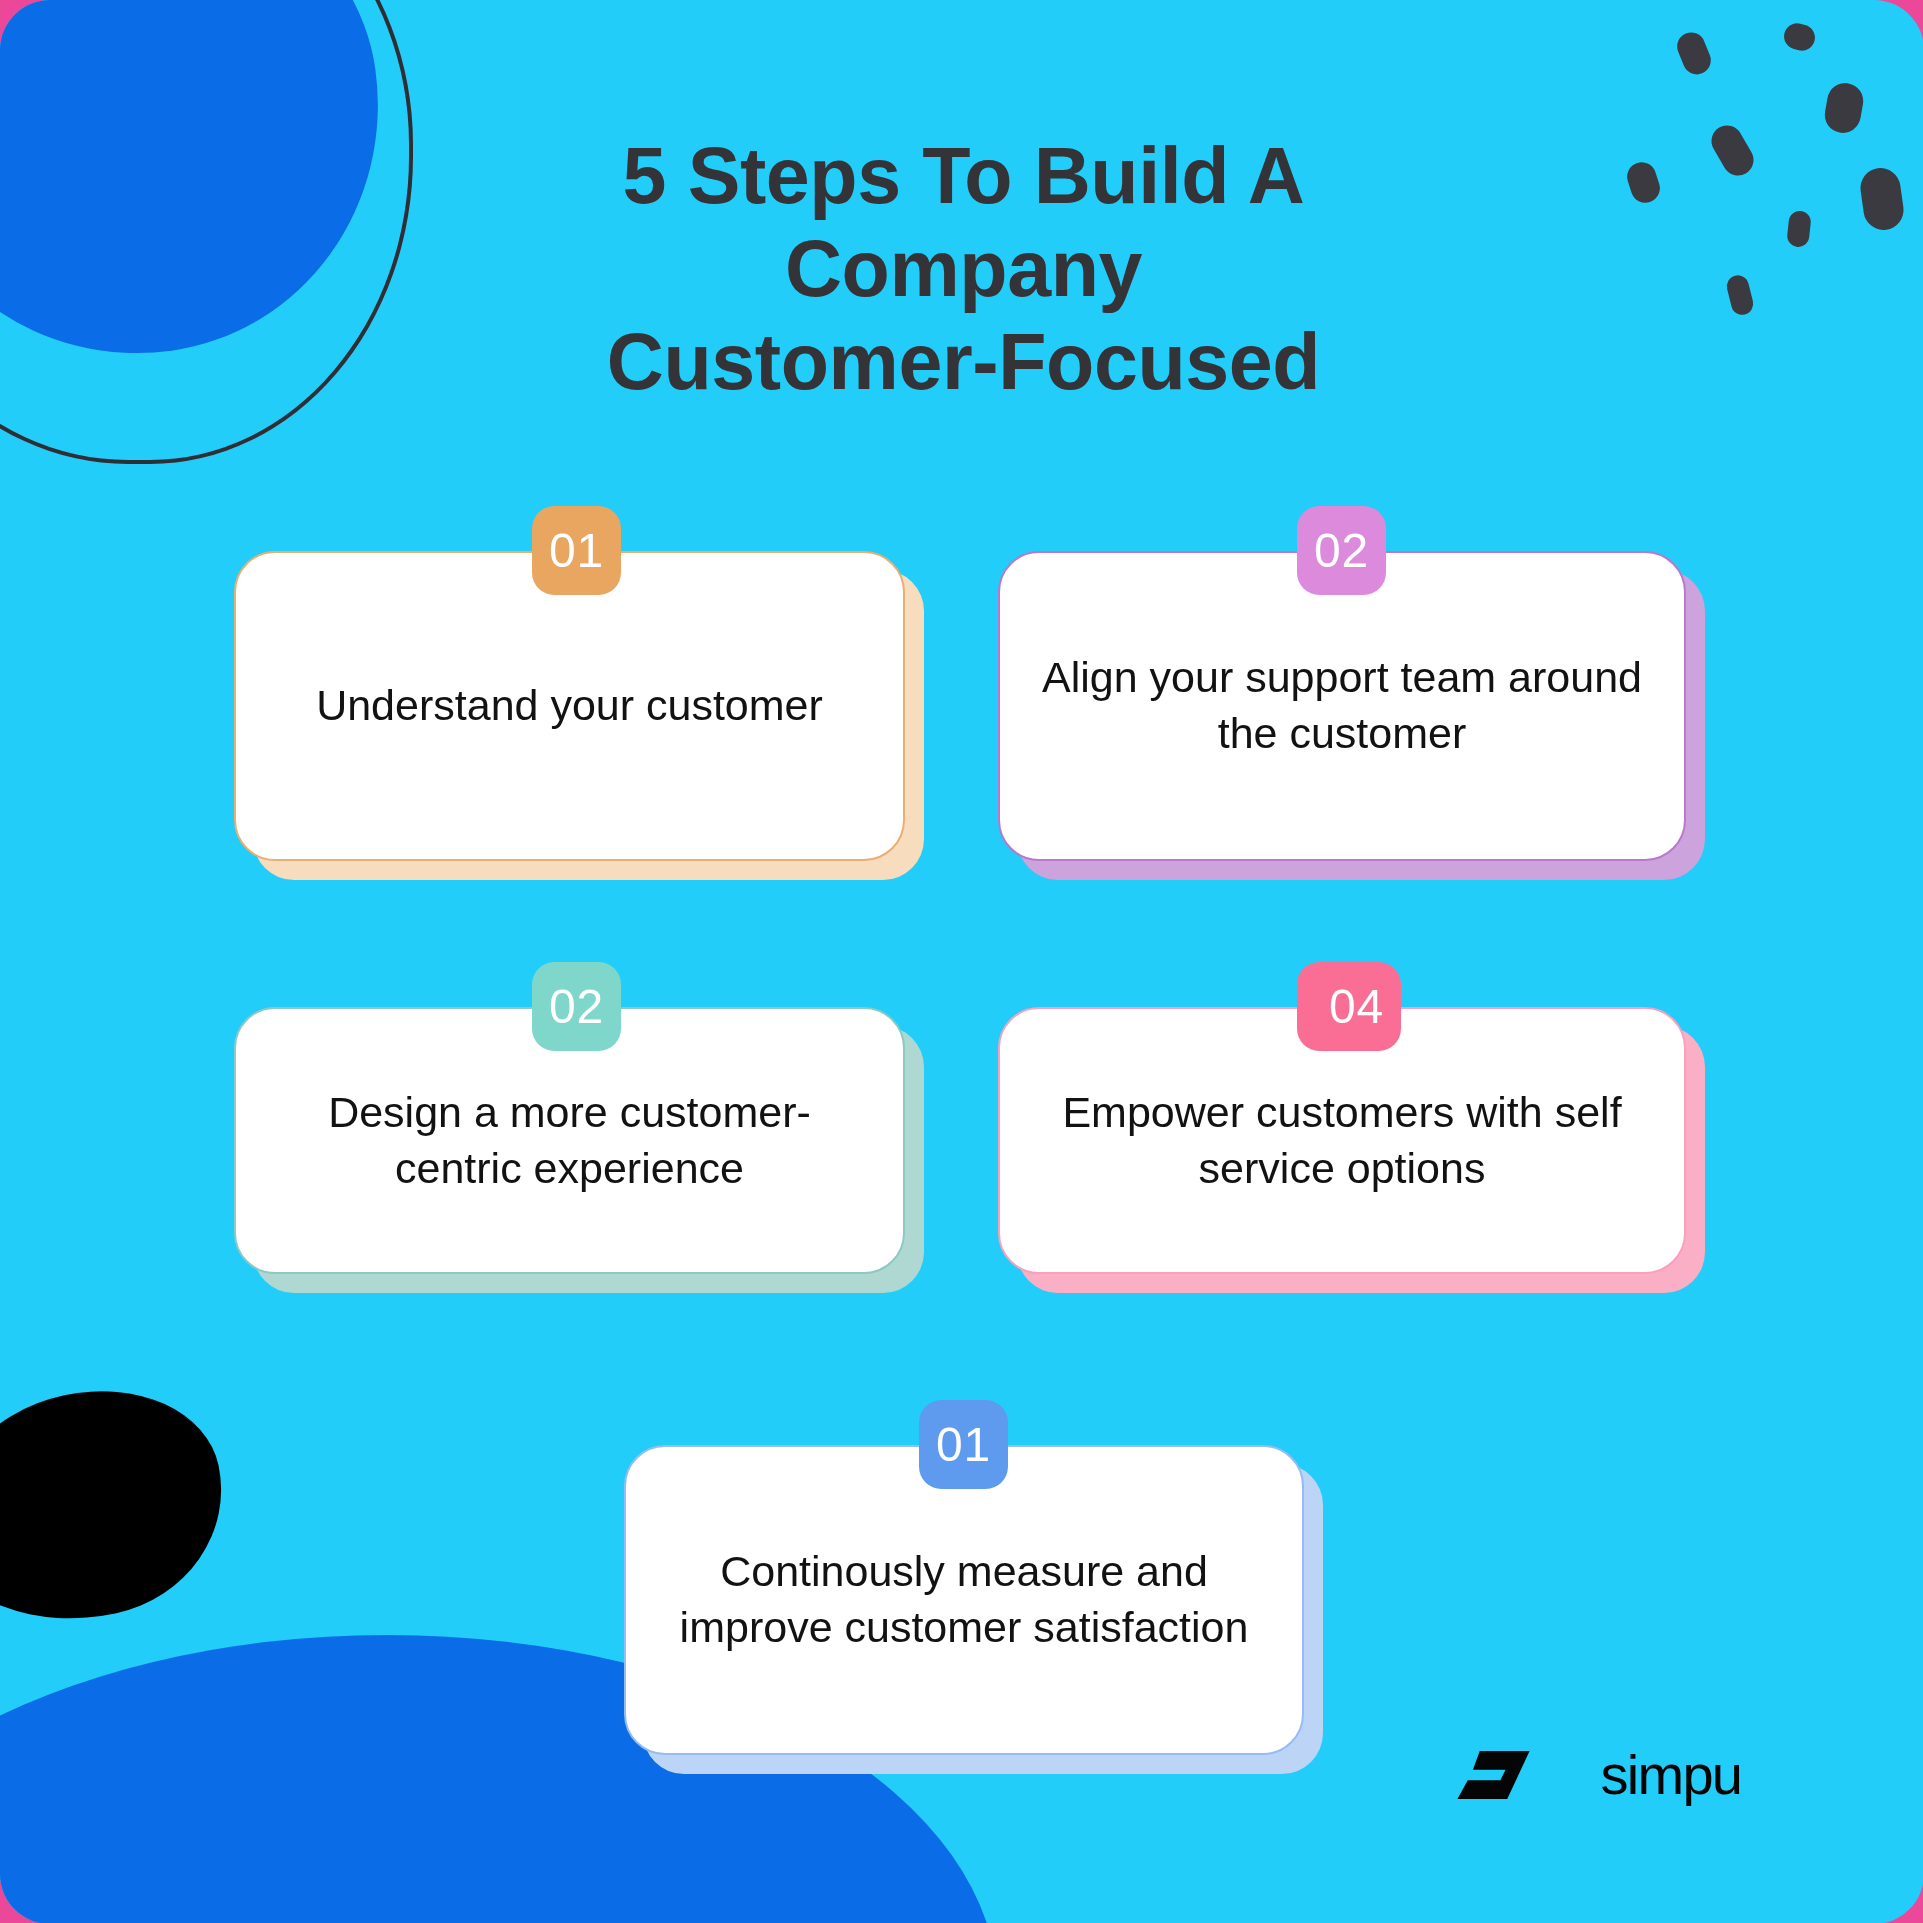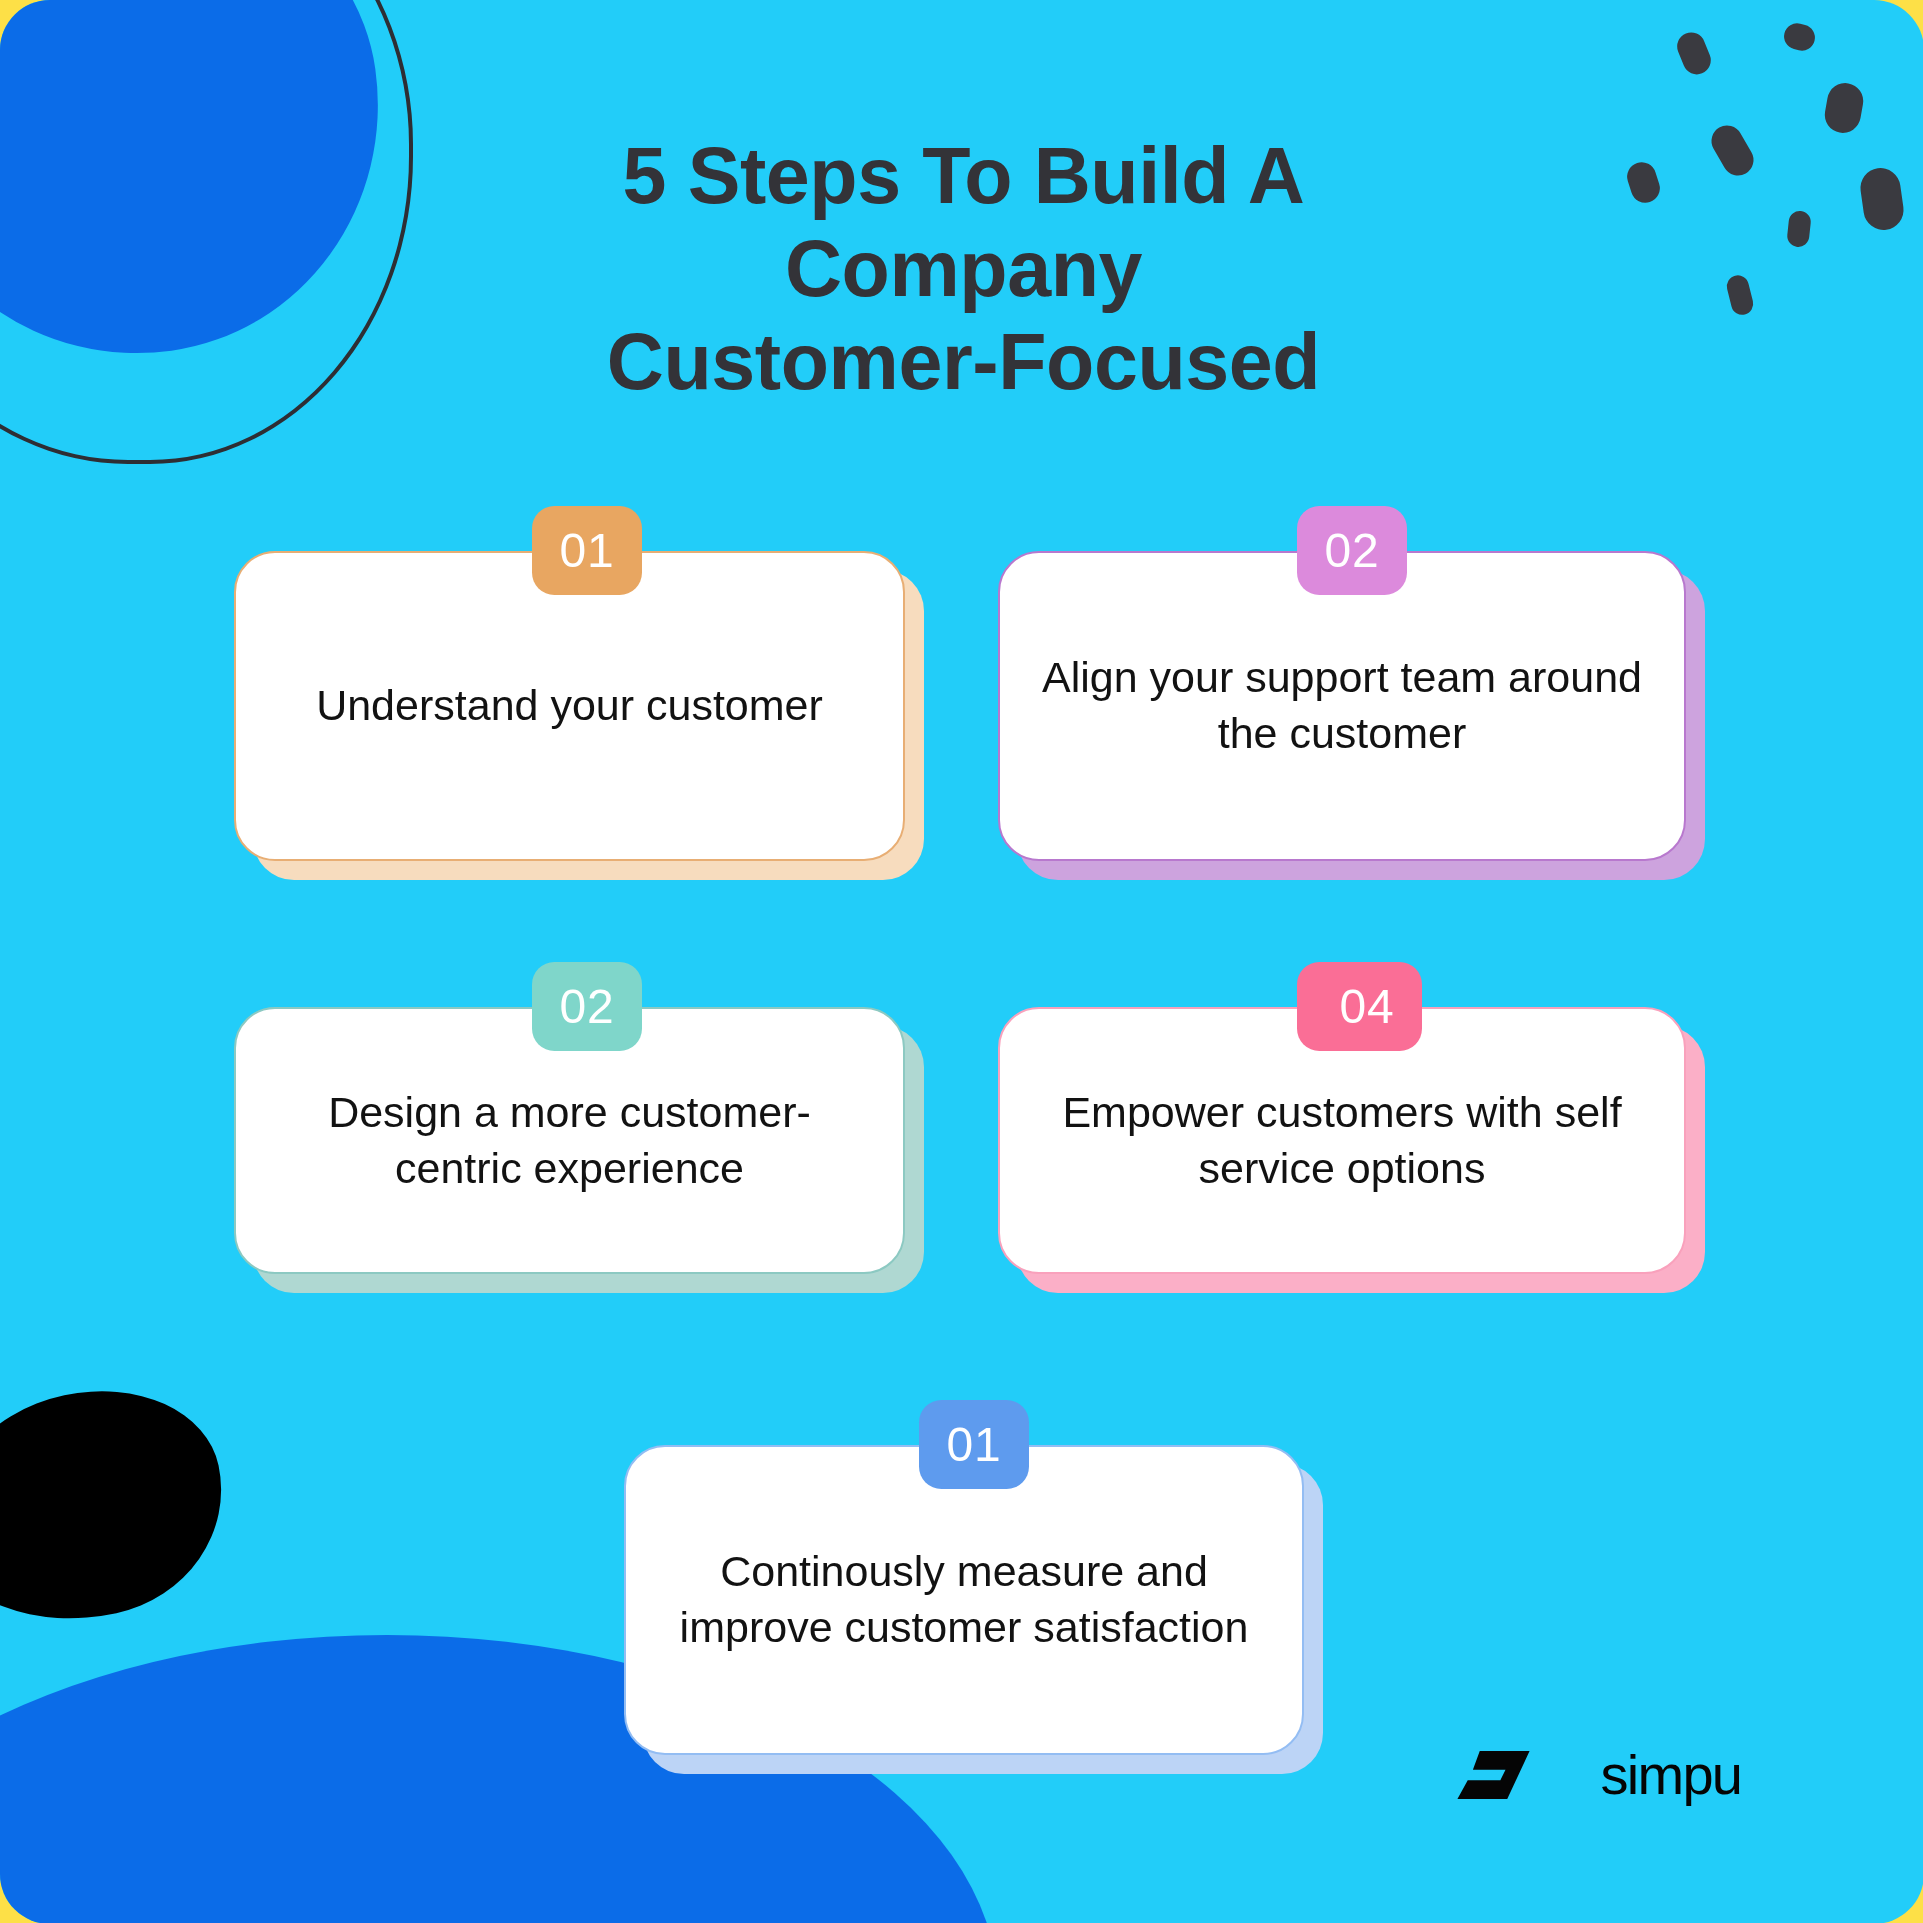--- a/index.html
+++ b/index.html
@@ -4,21 +4,21 @@
 <style>
   html, body {
     margin: 0;
     padding: 0;
     background: #000000;
   }
   #stage {
     position: relative;
     width: 1924px;
     height: 1924px;
-    background: #fde047;
+    background: #ec4899;
     overflow: hidden;
     font-family: "Liberation Sans", sans-serif;
   }
   #canvas {
     position: absolute;
     left: 0; top: 0;
     width: 1924px;
     height: 1924px;
     background: #22CDF9;
     border-radius: 50px;
@@ -105,21 +105,21 @@
   .card-text {
     color: #121212;
     font-size: 43px;
     line-height: 1.30;
     text-align: center;
     padding: 0 41px;
     font-weight: 500;
   }
   .badge {
     position: absolute;
-    width: 110px;
+    width: 89px;
     height: 89px;
     border-radius: 22.4px;
     z-index: 3;
     display: flex;
     align-items: center;
     justify-content: center;
     color: #FFFFFF;
     font-size: 48px;
     font-weight: 400;
     letter-spacing: 0.9px;

